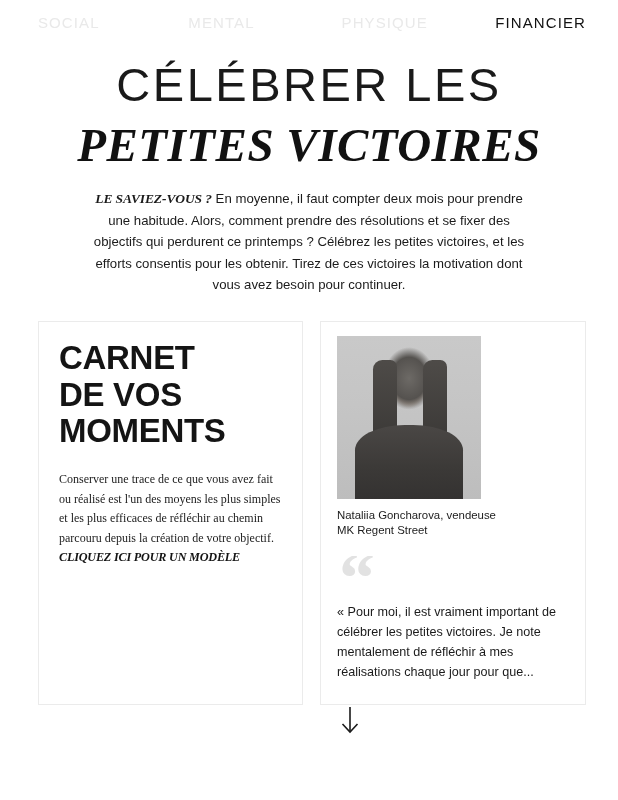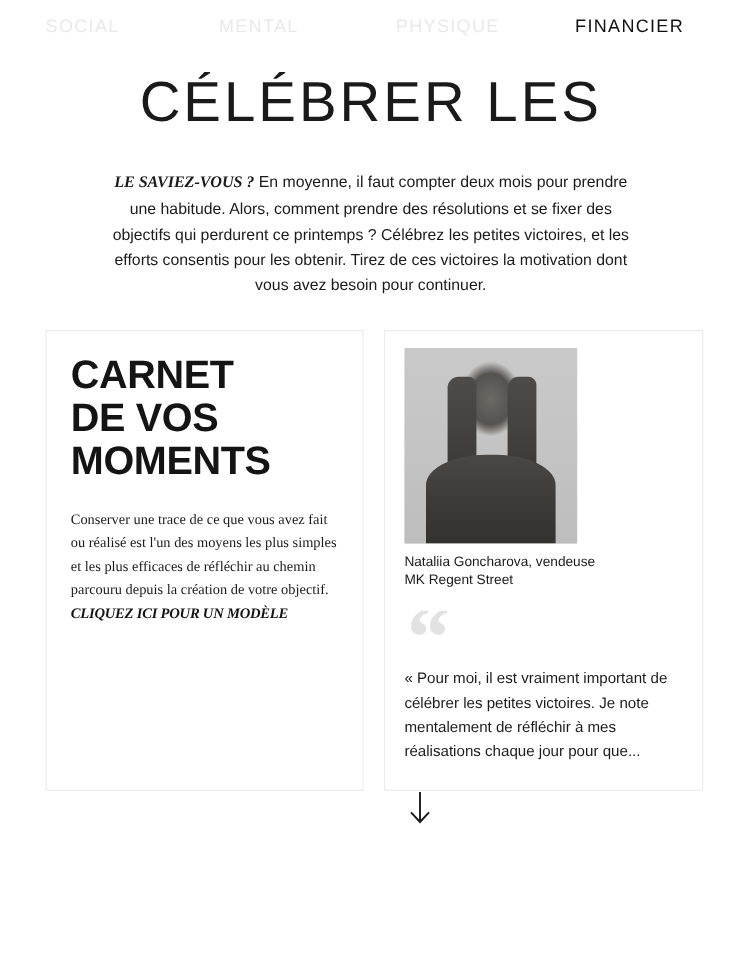--- a/index.html
+++ b/index.html
@@ -13,21 +13,21 @@
     font-family: "Liberation Sans", sans-serif;
     color: #1a1a1a;
     overflow: hidden;
     position: relative;
   }
 
   
   .nav {
     display: flex;
     align-items: center;
-    padding: 10px 48px 0 38px;
+    padding: 10px 32px 0 38px;
     height: 34px;
     box-sizing: border-box;
   }
   .nav-item {
     font-family: "Liberation Sans", sans-serif;
     font-size: 15px;
     letter-spacing: 1.1px;
     font-weight: 400;
     color: #e9e9e9;
     white-space: nowrap;
@@ -57,21 +57,21 @@
     font-size: 47px;
     letter-spacing: 0.5px;
     line-height: 1.12;
     margin-top: 10px;
     color: #111111;
   }
 
   
   .intro {
     width: 450px;
-    margin: 32px auto 0 auto;
+    margin: 16px auto 0 auto;
     text-align: center;
   }
   .intro p {
     margin: 0;
     font-family: "Liberation Sans", sans-serif;
     font-size: 13.2px;
     line-height: 1.62;
     color: #1b1b1b;
   }
   .intro p + p { margin-top: 16px; }
@@ -200,20 +200,21 @@
   <div class="nav-gap-1"></div>
   <div class="nav-item">MENTAL</div>
   <div class="nav-gap-2"></div>
   <div class="nav-item">PHYSIQUE</div>
   <div class="nav-gap-3"></div>
   <div class="nav-item is-active">FINANCIER</div>
 </div>
 
 <div class="hero">
   <div class="hero-line1">CÉLÉBRER LES</div>
+  <div class="hero-line2">PETITES VICTOIRES</div>
 </div>
 
 <div class="intro">
   <p><span class="lead-in">LE SAVIEZ-VOUS ?</span><span> En moyenne, il faut compter deux mois pour prendre une habitude. Alors, comment prendre des résolutions et se fixer des objectifs qui perdurent ce printemps ? Célébrez les petites victoires, et les efforts consentis pour les obtenir. Tirez de ces victoires la motivation dont vous avez besoin pour continuer.</span></p>
 </div>
 
 <div class="cards">
 
   <div class="card card-left">
     <div class="carnet-title">

